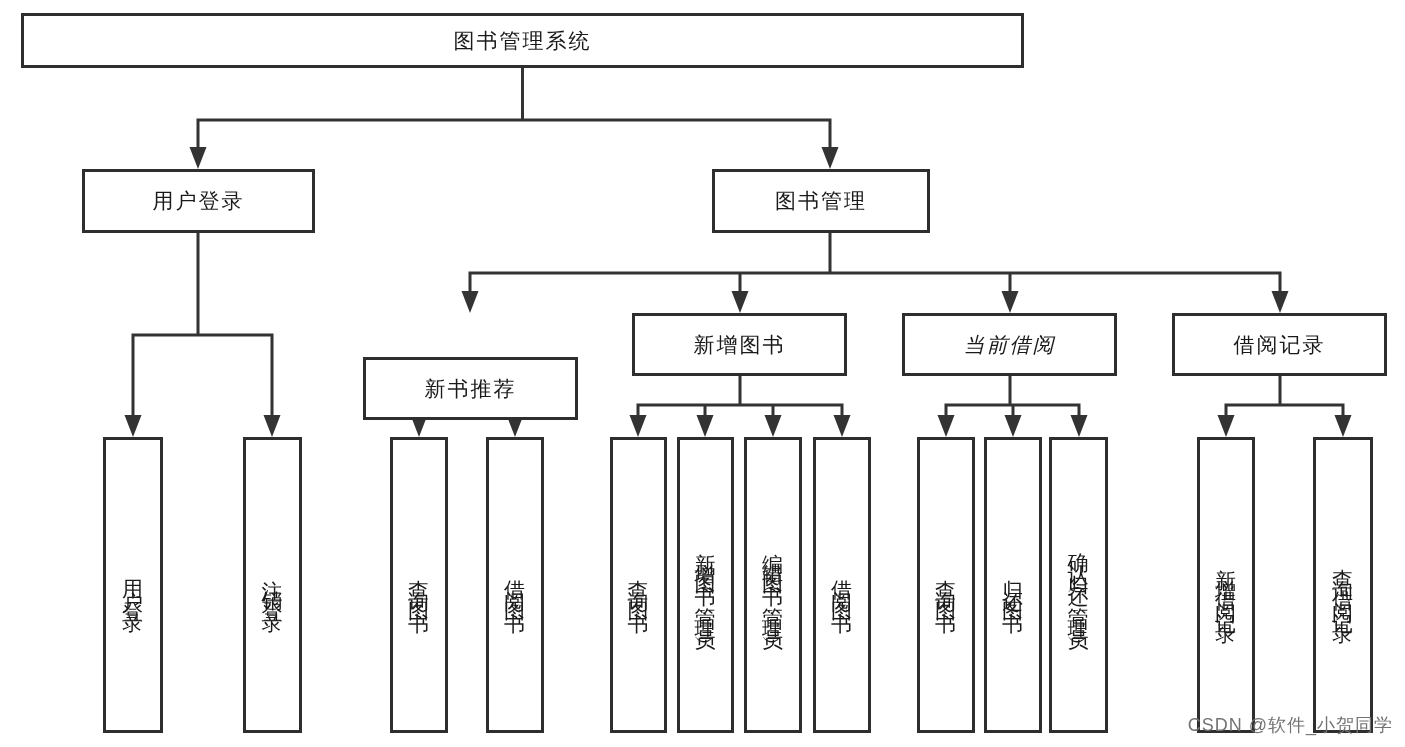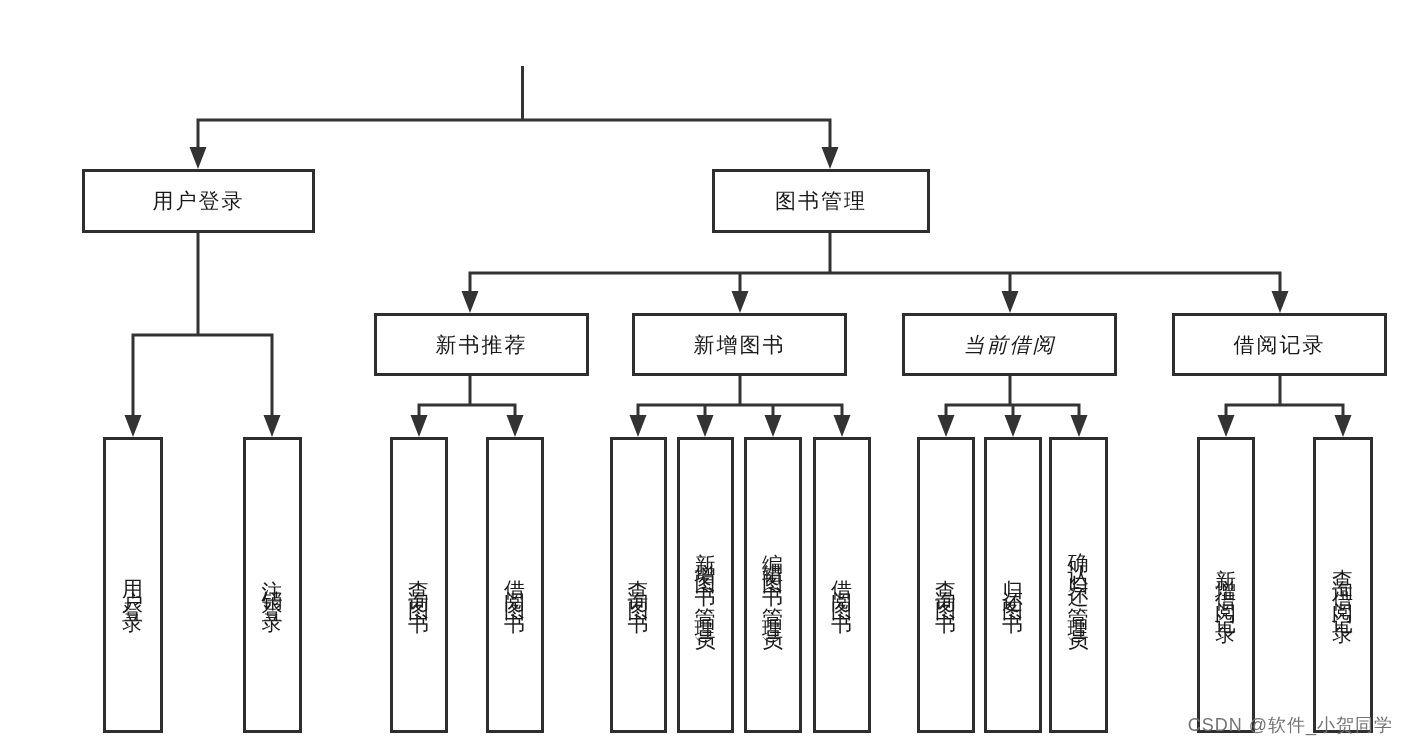--- a/index.html
+++ b/index.html
@@ -90,29 +90,32 @@
              M696.5 415 L713.5 415 L705 437 Z
              M764.5 415 L781.5 415 L773 437 Z
              M833.5 415 L850.5 415 L842 437 Z
              M937.5 415 L954.5 415 L946 437 Z
              M1004.5 415 L1021.5 415 L1013 437 Z
              M1070.5 415 L1087.5 415 L1079 437 Z
              M1217.5 415 L1234.5 415 L1226 437 Z
              M1334.5 415 L1351.5 415 L1343 437 Z"></path>
   </svg>
 
+  <div class="box root-box">
+    <span class="hlabel">图书管理系统</span>
+  </div>
 
   <div class="box l2-box" style="left:82px; width:233px;">
     <span class="hlabel">用户登录</span>
   </div>
   <div class="box l2-box" style="left:712px; width:218px;">
     <span class="hlabel">图书管理</span>
   </div>
 
-  <div class="box l3-box" style="left:374px;">
+  <div class="box l3-box" style="left:363px;margin-top:44px;">
     <span class="hlabel">新书推荐</span>
   </div>
   <div class="box l3-box" style="left:632px;">
     <span class="hlabel">新增图书</span>
   </div>
   <div class="box l3-box" style="left:902px;font-style:italic;">
     <span class="hlabel">当前借阅</span>
   </div>
   <div class="box l3-box" style="left:1172px;text-align:right;">
     <span class="hlabel">借阅记录</span>

